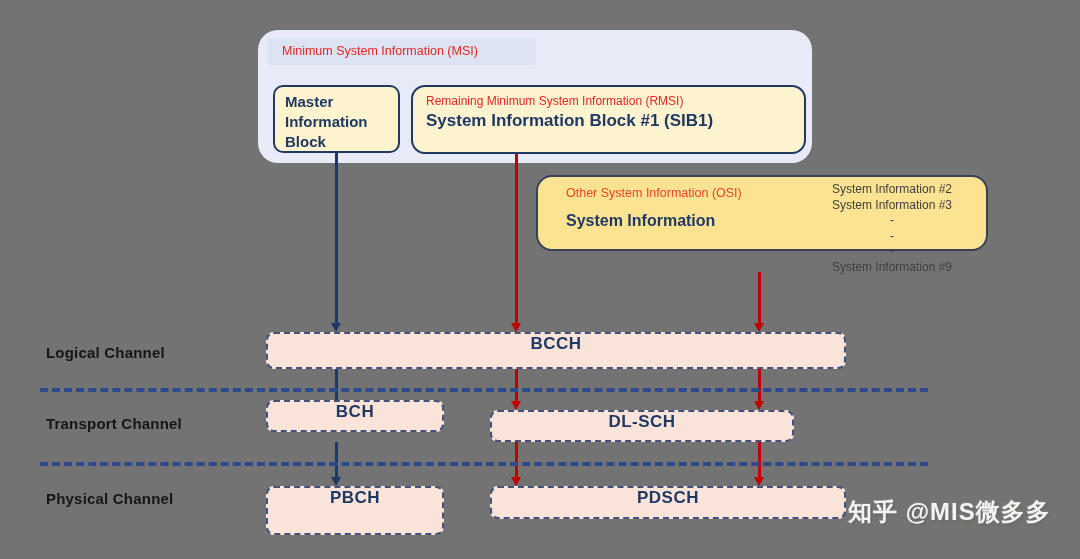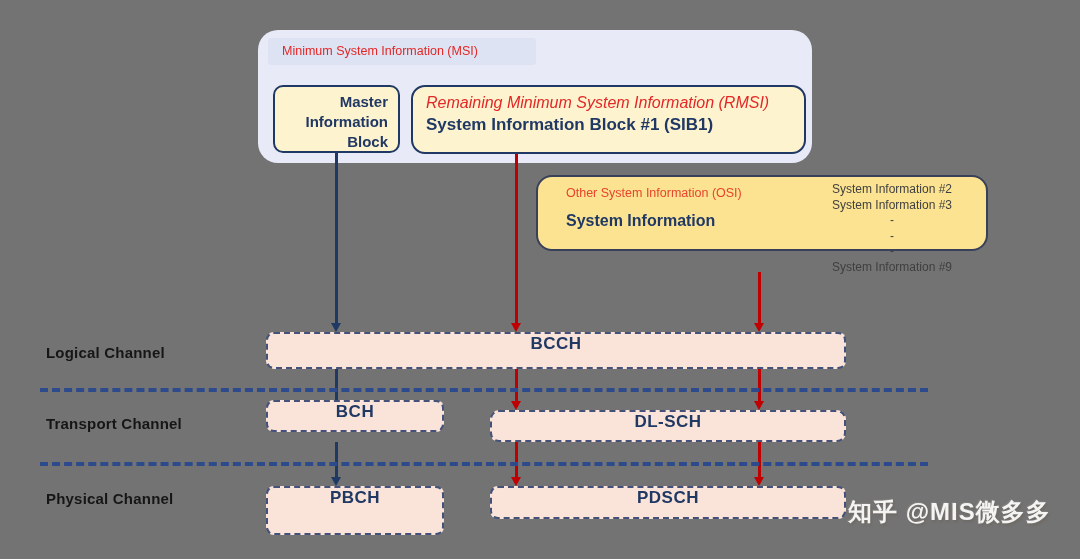--- a/index.html
+++ b/index.html
@@ -17,27 +17,27 @@
   .msi-label {
     position:absolute; left:10px; top:8px; width:268px; height:27px;
     background:#dde3f3; border-radius:3px;
     color:#e32726; font-size:12.5px; line-height:27px; padding-left:14px;
   }
   .solid-box {
     position:absolute; background:#fdf3cf; border:2.5px solid #203864;
   }
   .mib-box {
     left:273px; top:85px; width:127px; height:68px; border-radius:10px;
-    padding:5px 10px; color:#203864; font-weight:bold; font-size:15px; line-height:1.32;text-align:right;
+    padding:5px 10px; color:#203864; font-weight:bold; font-size:15px; line-height:1.32;
   }
   .sib1-box {
     left:411px; top:85px; width:395px; height:69px; border-radius:14px;
     padding:7px 13px;
   }
-  .rmsi-label { color:#e32726; font-size:16px;font-style:italic; }
+  .rmsi-label { color:#e32726; font-size:12px; }
   .sib1-title { color:#203864; font-weight:bold; font-size:17px; margin-top:3px; }
 
   
   .osi-box {
     position:absolute; left:536px; top:175px; width:452px; height:76px;
     background:#fbe391; border:2.5px solid #38405a; border-radius:16px;
     padding:9px 28px;
   }
   .osi-label { color:#e8432c; font-size:12.5px; }
   .osi-title { color:#203864; font-weight:bold; font-size:16px; margin-top:12px; }
@@ -121,21 +121,21 @@
   <div class="arrow" style="left:335px; top:369px; height:32px; --c:#1f3864;"></div>
   <div class="arrow" style="left:515px; top:369px; height:32px; --c:#c00000;"></div>
   <div class="arrow" style="left:758px; top:369px; height:32px; --c:#c00000;"></div>
 
   <div class="separator" style="top:388px;"></div>
 
   <div class="row-label" style="top:415px;">Transport Channel</div>
   <div class="chan-box" style="left:266px; top:400px; width:178px; height:32px;">
     <span>BCH</span>
   </div>
-  <div class="chan-box" style="left:490px; top:410px; width:356px; height:32px;border-radius:9px;">
+  <div class="chan-box" style="left:490px; top:410px; width:304px; height:32px;">
     <span>DL-SCH</span>
   </div>
 
   <div class="arrow" style="left:335px; top:442px; height:35px; --c:#1f3864;"></div>
   <div class="arrow" style="left:515px; top:442px; height:35px; --c:#c00000;"></div>
   <div class="arrow" style="left:758px; top:442px; height:35px; --c:#c00000;"></div>
 
   <div class="separator" style="top:462px;"></div>
 
   <div class="row-label" style="top:490px;">Physical Channel</div>

